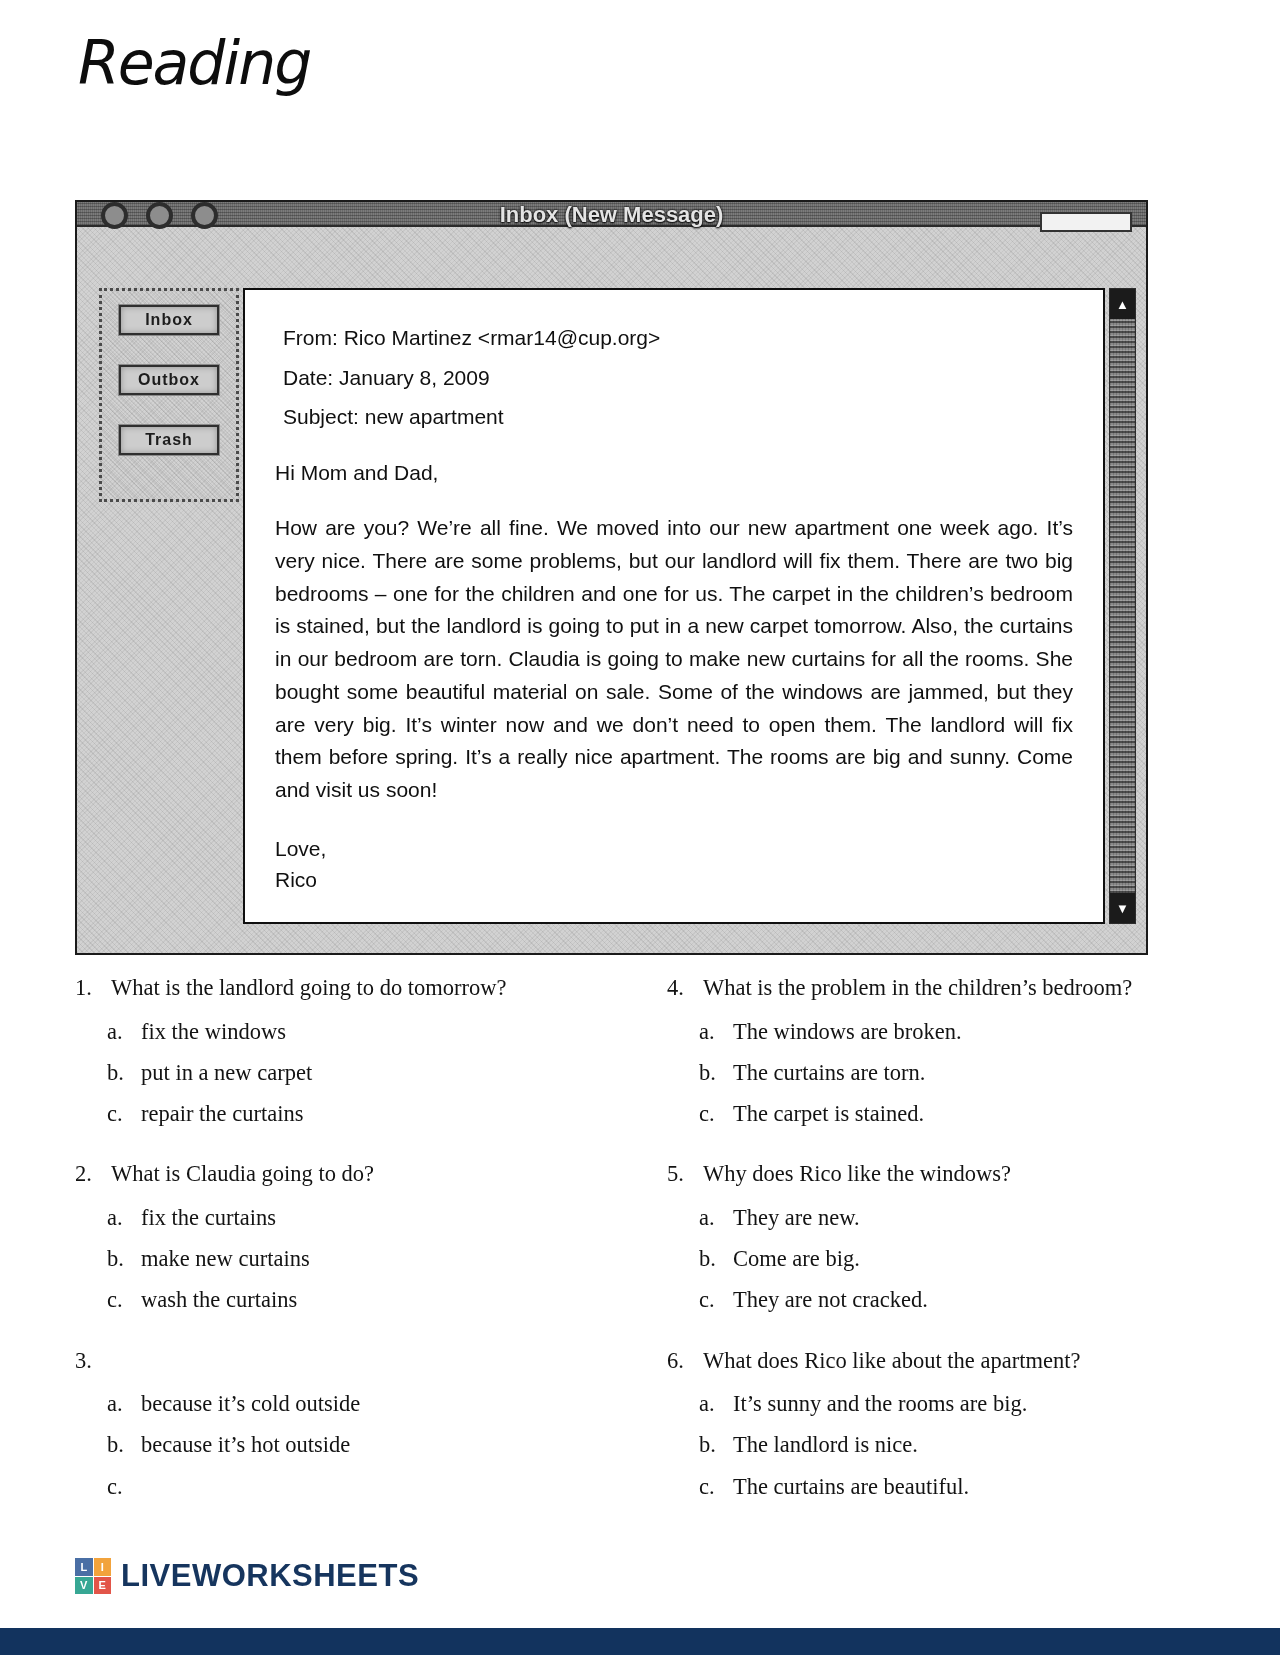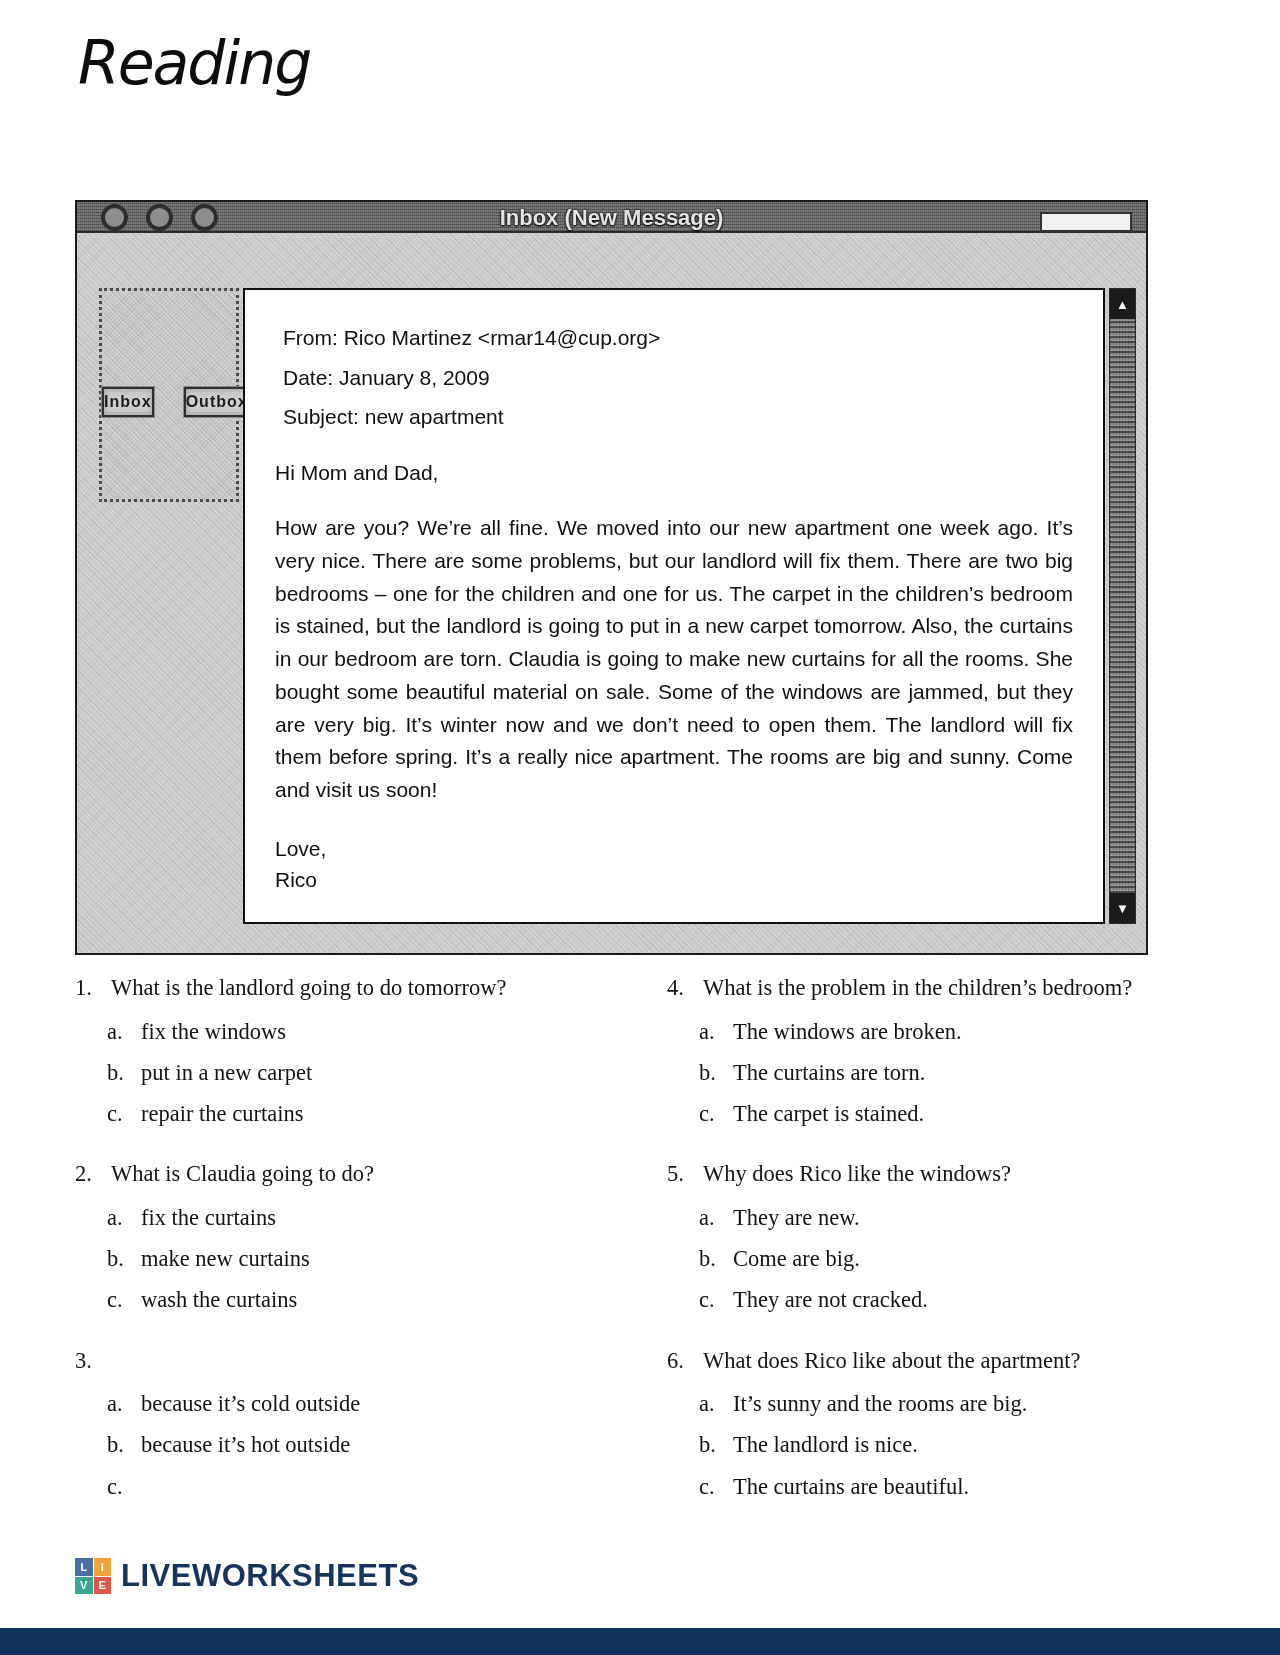--- a/index.html
+++ b/index.html
@@ -46,28 +46,28 @@
     width: 1073px;
     height: 755px;
     border: 2px solid #1a1a1a;
     background-color: #d2d2d2;
     background-image:
       repeating-linear-gradient(45deg, rgba(0,0,0,.07) 0 1px, transparent 1px 4px),
       repeating-linear-gradient(-45deg, rgba(0,0,0,.05) 0 1px, transparent 1px 3px);
   }
   .win-titlebar {
     position: relative;
-    height: 31px;
+    height: 25px;
     border-bottom: 2px solid #2a2a2a;
     background-color: #6a6a6a;
     background-image:
       repeating-linear-gradient(0deg, rgba(0,0,0,.25) 0 1px, transparent 1px 3px),
       repeating-linear-gradient(90deg, rgba(255,255,255,.12) 0 1px, transparent 1px 2px);
     display: flex;
-    align-items: flex-end;
+    align-items: flex-start;
   }
   .win-circles { display: flex; gap: 18px; margin-left: 24px; }
   .circle {
     width: 27px; height: 27px; border-radius: 50%;
     border: 4px solid #2d2d2d; background: #8d8d8d;
   }
   .win-title {
     position: absolute;
     left: 50%;
     transform: translateX(-50%);
@@ -85,21 +85,21 @@
     border: 2px solid #333;
   }
   .win-body { position: absolute; left: 0; right: 0; top: 44px; bottom: 0; }
 
   .mail-sidebar {
     position: absolute;
     left: 22px; top: 42px;
     width: 140px; height: 214px;
     border: 3px dotted #4a4a4a;
     display: flex;
-    flex-direction: row;
+    flex-direction: column;
     align-items: center;
     padding-top: 14px;
     gap: 30px;
     background-image: repeating-linear-gradient(45deg, rgba(0,0,0,.06) 0 1px, transparent 1px 3px);
   }
   .mail-btn {
     width: 100px; height: 30px;
     border: 2px solid #2f2f2f;
     box-shadow: 0 0 0 1px #8a8a8a, inset 0 0 6px rgba(0,0,0,.28);
     background: #cdcdcd;

